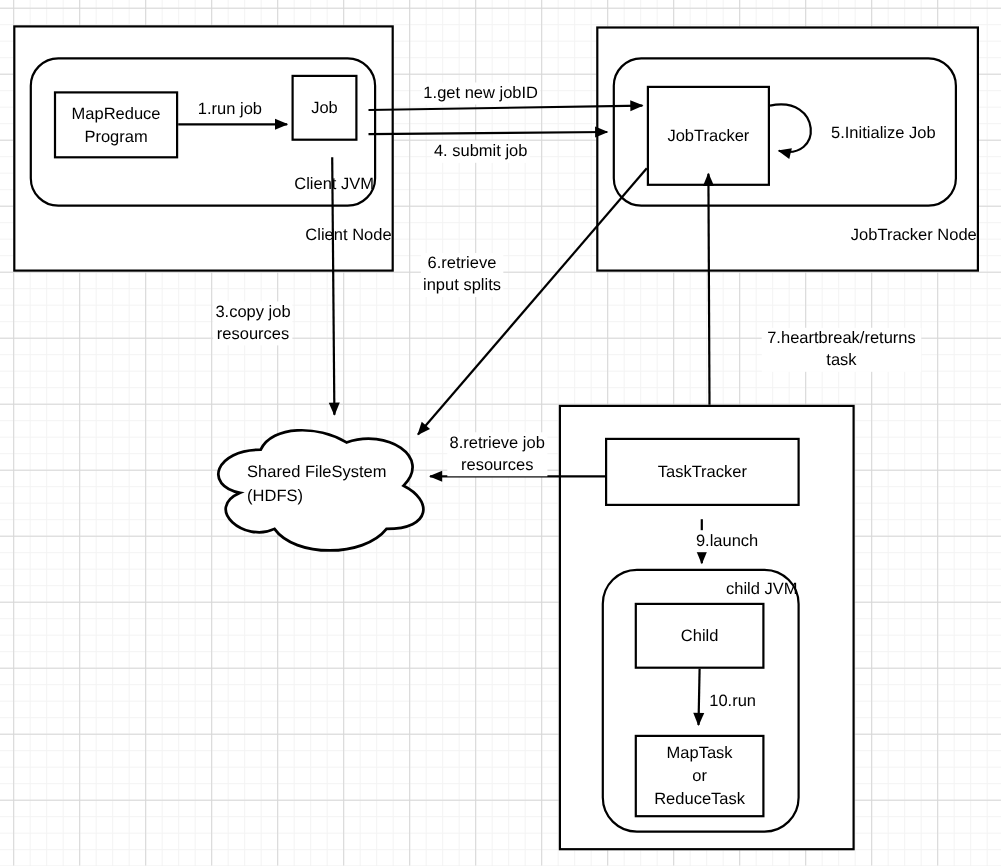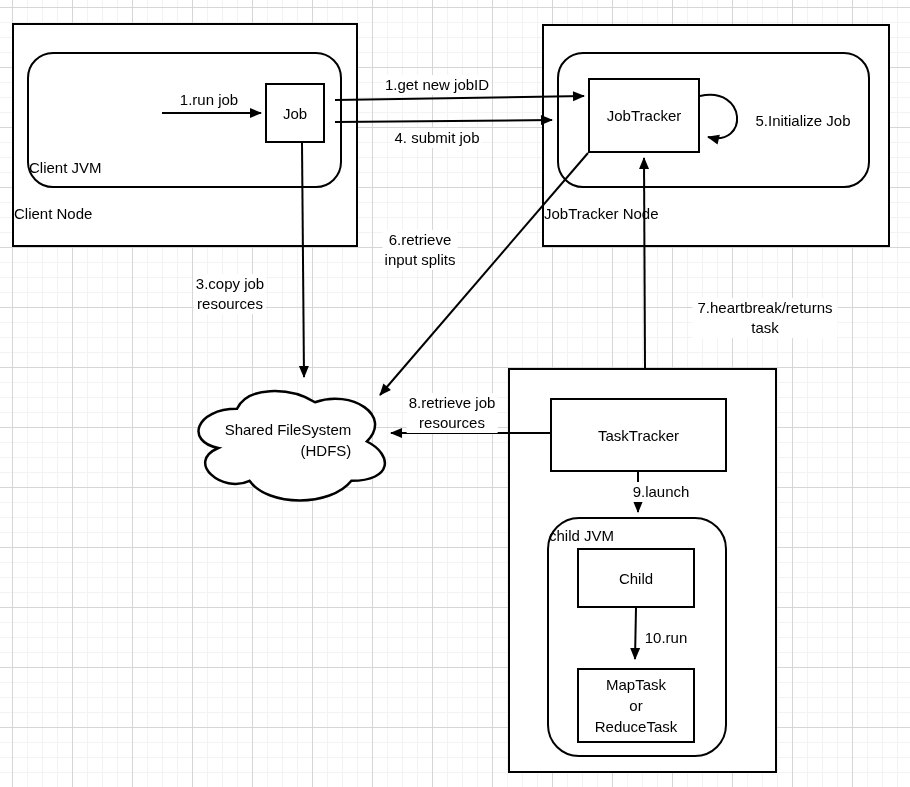--- a/index.html
+++ b/index.html
@@ -32,69 +32,71 @@
     display: flex;
     align-items: center;
     justify-content: center;
     text-align: center;
   }
   .multiline { white-space: pre-line; line-height: 21px; }
   .container-label {
     position: absolute;
     left: 0;
     width: 100%;
-    text-align: left;
+    text-align: right;
     line-height: 18px;
   }
   .svg-overlay {
     position: absolute;
     left: 0;
     top: 0;
     pointer-events: none;
   }
   .edge-label {
     position: absolute;
     transform: translateX(-50%);
     text-align: center;
     white-space: pre-line;
     line-height: 20px;
     background: #ffffff;
     padding: 0 2px;
   }
   .cloud-label {
     position: absolute;
     transform: translateX(-50%);
-    text-align: right;
+    text-align: left;
     white-space: pre-line;
     line-height: 21px;
   }
   svg line, svg path.edge { stroke: #000; stroke-width: 2; fill: none; }
   path.cloud { fill: #fff; stroke: #000; stroke-width: 2.5; }
 </style>
 </head>
 <body>
 
 <div class="canvas">
 
   <div class="box" style="left:12px; top:23px; width:346px; height:224px;">
     <div class="container-label" style="bottom:22px;">Client Node</div>
   </div>
   <div class="box rounded" style="left:27px; top:52px; width:315px; height:136px;">
     <div class="container-label" style="bottom:9px;">Client JVM</div>
   </div>
-  <div class="box flex-center" style="left:265px; top:83px; width:60px; height:60px;">Job</div>
+  <div class="box flex-center multiline" style="left:49px; top:83px; width:113px; height:61px;">MapReduce
+Program</div>
+  <div class="box flex-center" style="left:265px; top:68px; width:60px; height:60px;">Job</div>
 
   <div class="box" style="left:542px; top:24px; width:348px; height:223px;">
     <div class="container-label" style="bottom:22px;">JobTracker Node</div>
   </div>
   <div class="box rounded" style="left:557px; top:52px; width:313px; height:136px;"></div>
-  <div class="box flex-center" style="left:588px; top:78px; width:112px; height:75px;">JobTracker</div>
+  <div class="box flex-center" style="left:588px; top:78px; width:112px; height:91px;">JobTracker</div>
 
   <div class="box" style="left:508px; top:368px; width:269px; height:405px;"></div>
-  <div class="box flex-center" style="left:550px; top:398px; width:177px; height:74px;">TaskTracker</div>
+  <div class="box flex-center" style="left:550px; top:398px; width:177px; height:62px;">TaskTracker</div>
   <div class="box rounded-lg" style="left:547px; top:517px; width:180px; height:240px;">
     <div class="container-label" style="top:8px;">child JVM</div>
   </div>
   <div class="box flex-center multiline" style="left:577px; top:668px; width:118px; height:75px;">MapTask
 or
 ReduceTask</div>
   <div class="box flex-center" style="left:577px; top:548px; width:118px; height:60px;">Child</div>
 
   <svg class="svg-overlay" width="910" height="787" viewBox="0 0 910 787">
     <defs>

